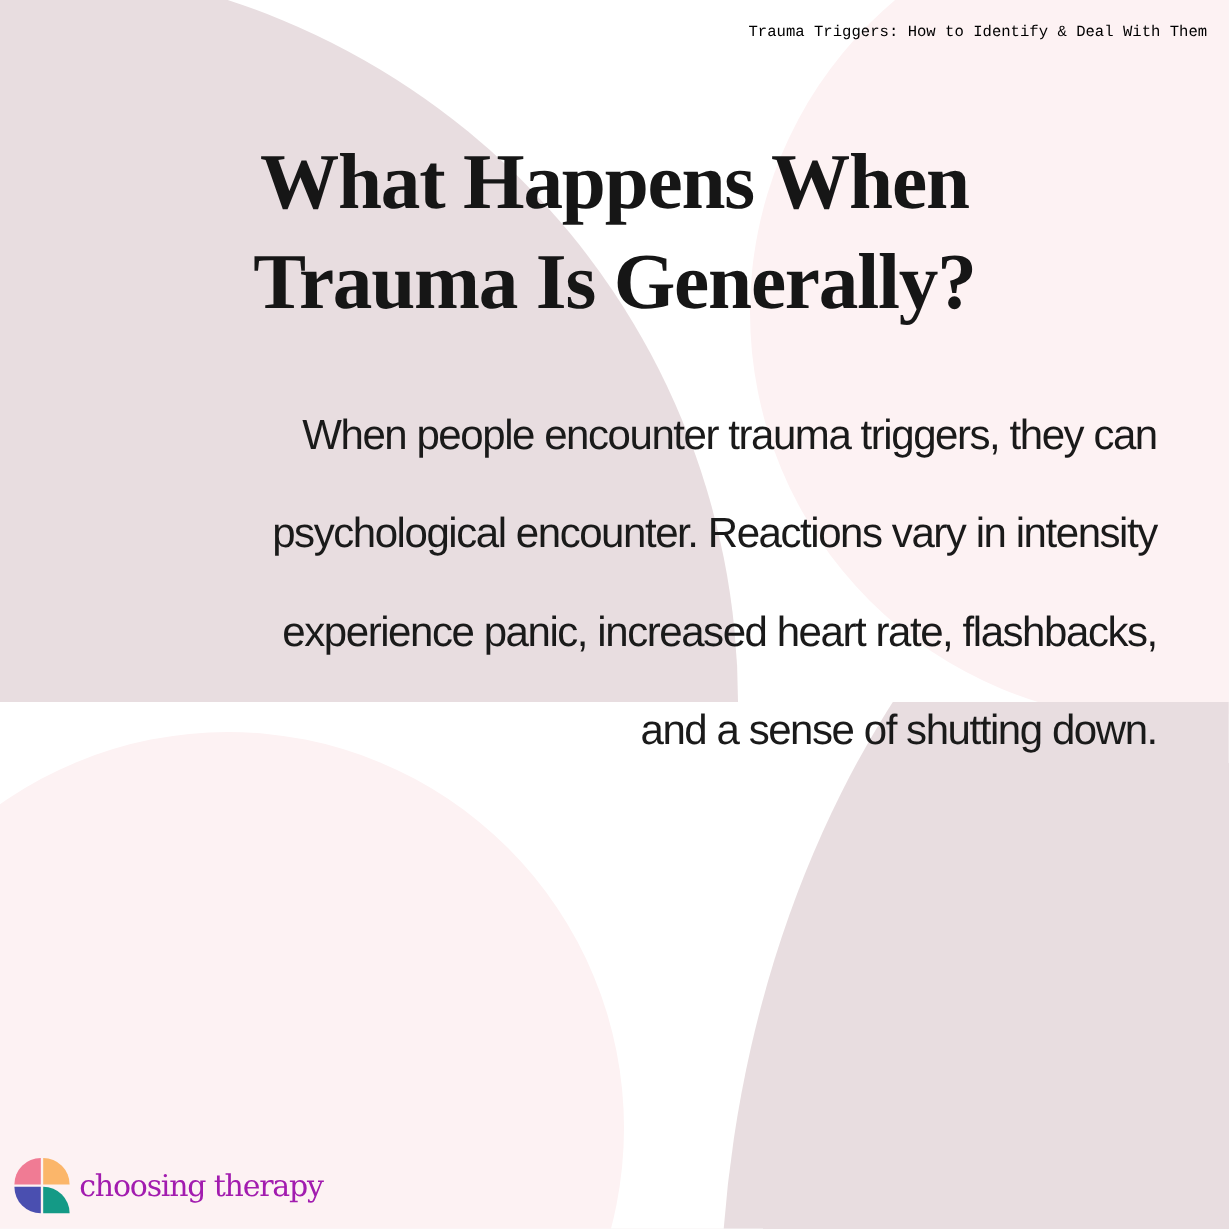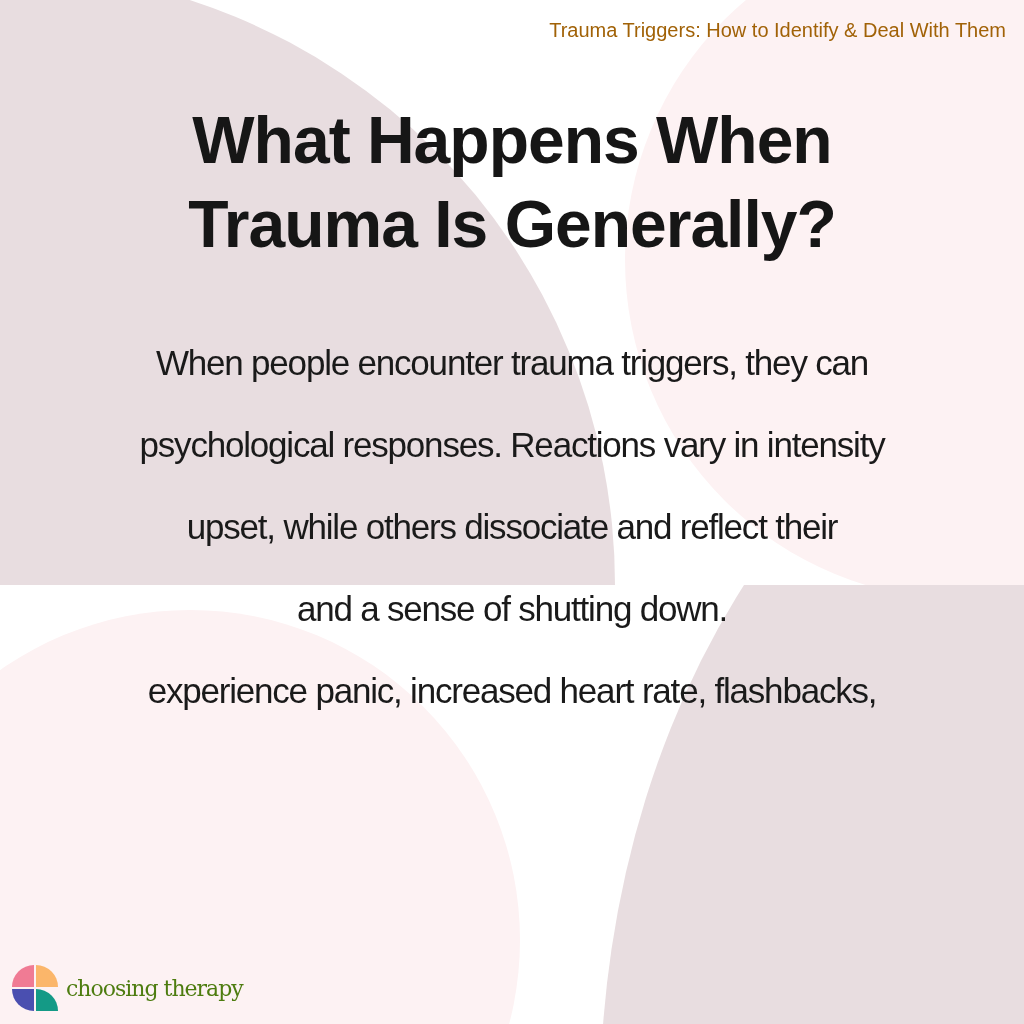--- a/index.html
+++ b/index.html
@@ -10,32 +10,32 @@
   .tl-clip { position: absolute; left: 0; top: 0; width: 1024px; height: 585px; overflow: hidden; }
   .tl { left: -615px; top: -30px; width: 1230px; height: 1230px; background: #e8dde0; }
   
   .tr { left: 625px; top: -80px; width: 680px; height: 680px; background: #fdf2f3; }
   
   .br-clip { position: absolute; left: 0; top: 585px; width: 1024px; height: 439px; overflow: hidden; }
   .br { left: 600px; top: -280px; width: 1200px; height: 1600px; background: #e8dde0; }
   
   .bl { left: -140px; top: 610px; width: 660px; height: 660px; background: #fdf2f3; }
 
-  .header-ref { position: absolute; right: 18px; top: 19px; font-size: 20px; color: #a16207; }
-  .title { position: absolute; left: 0; right: 0; top: 98px; text-align: center; font-family: Liberation Sans, sans-serif; font-weight: bold; font-size: 66px; line-height: 84px; color: #161616; letter-spacing: -1px; }
-  .body-text { position: absolute; left: 60px; right: 60px; top: 322px; text-align: center; font-family: "Liberation Sans", sans-serif; font-size: 35px; line-height: 82px; color: #1a1a1a; letter-spacing: -1.2px; }
+  .header-ref { position: absolute; right: 18px; top: 19px; font-size: 13px; color: #000000; font-family: Liberation Mono, monospace; }
+  .title { position: absolute; left: 0; right: 0; top: 110px; text-align: center; font-family: Liberation Serif, serif; font-weight: bold; font-size: 66px; line-height: 84px; color: #161616; letter-spacing: -1px; }
+  .body-text { position: absolute; left: 60px; right: 60px; top: 322px; text-align: right; font-family: "Liberation Sans", sans-serif; font-size: 35px; line-height: 82px; color: #1a1a1a; letter-spacing: -1.2px; }
   .body-text span { display: block; white-space: nowrap; }
   .logo { position: absolute; left: 12px; top: 965px; display: flex; align-items: center; }
   .logo-mark { width: 46px; height: 46px; position: relative; }
   .q { position: absolute; width: 22px; height: 22px; }
   .q1 { left: 0; top: 0; border-top-left-radius: 22px; }
   .q2 { left: 24px; top: 0; border-top-right-radius: 22px; }
   .q3 { left: 0; top: 24px; border-bottom-left-radius: 22px; }
   .q4 { left: 24px; top: 24px; border-top-right-radius: 22px; }
-  .logo-text { margin-left: 8px; font-family: "DejaVu Serif", serif; font-size: 22px; color: #4d7c0f; letter-spacing: -1px; }
+  .logo-text { margin-left: 8px; font-family: "DejaVu Serif", serif; font-size: 25px; color: #a21caf; letter-spacing: -1px; }
 </style>
 </head>
 <body>
 
 <div class="bg">
   <div class="tl-clip">
       <div class="shape tl"></div>
     </div>
   <div class="shape tr"></div>
   <div class="br-clip">
@@ -46,24 +46,23 @@
 
 <div class="header-ref">Trauma Triggers: How to Identify &amp; Deal With Them</div>
 
 <div class="title">
   <div>What Happens When</div>
   <div>Trauma Is Generally?</div>
 </div>
 
 <div class="body-text">
   <span>When people encounter trauma triggers, they can</span>
-  <span>psychological responses. Reactions vary in intensity</span>
-  <span>upset, while others dissociate and reflect their</span>
+  <span>psychological encounter. Reactions vary in intensity</span>
+  <span>experience panic, increased heart rate, flashbacks,</span>
   <span>and a sense of shutting down.</span>
-  <span>experience panic, increased heart rate, flashbacks,</span>
 </div>
 
 <div class="logo">
   <div class="logo-mark">
     <div class="q q1" style="background:#f07b94"></div>
     <div class="q q2" style="background:#fbb66a"></div>
     <div class="q q3" style="background:#4a4fb0"></div>
     <div class="q q4" style="background:#149a86"></div>
   </div>
   <span class="logo-text">choosing therapy</span>

